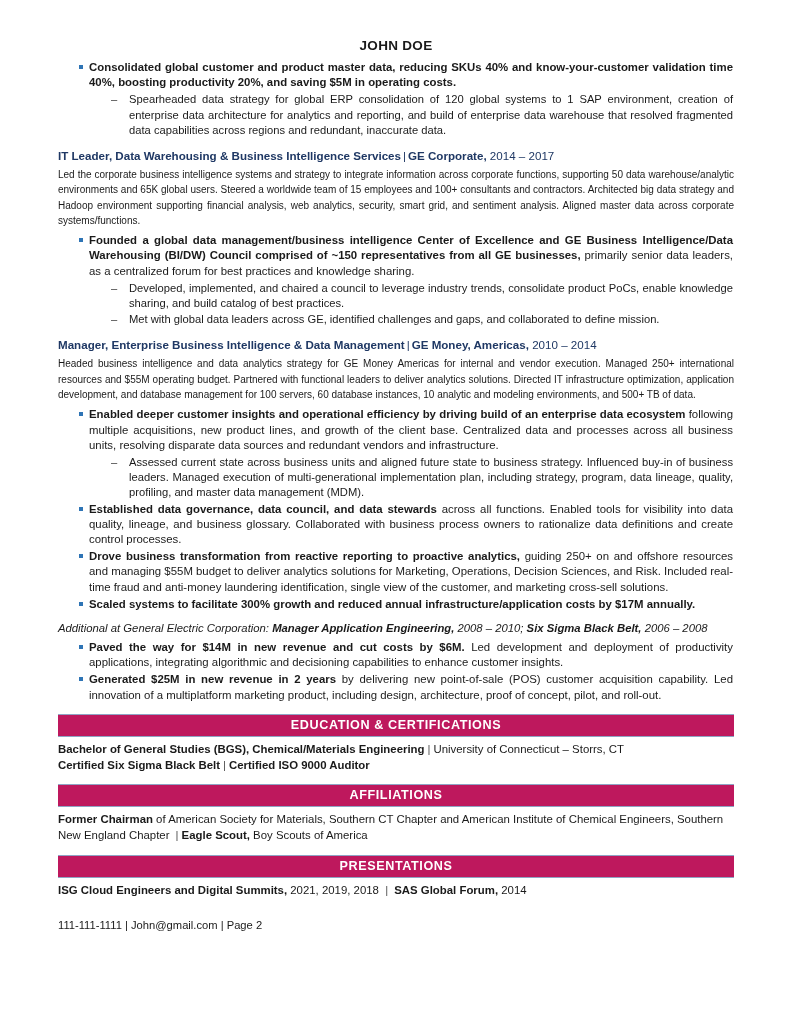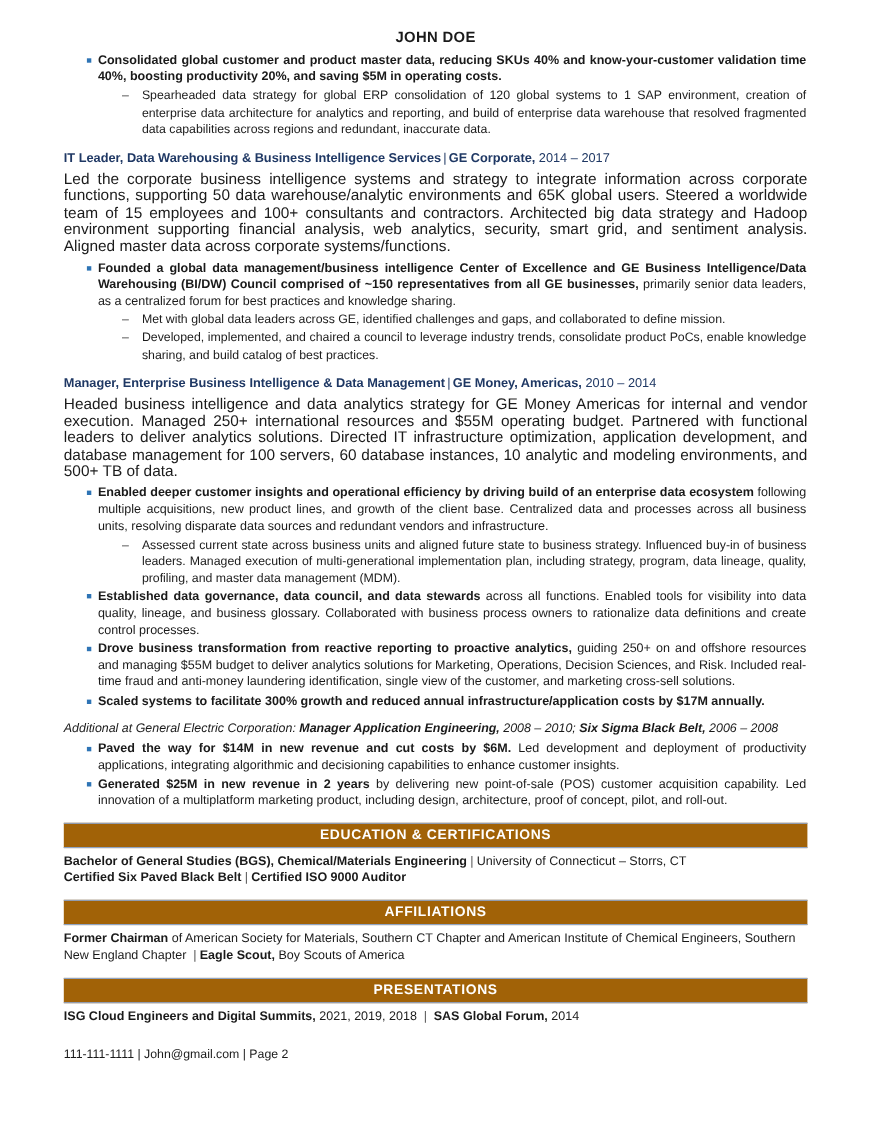--- a/index.html
+++ b/index.html
@@ -15,21 +15,21 @@
     position: relative;
     width: 791px;
     height: 1024px;
     background: #ffffff;
     box-sizing: border-box;
     overflow: hidden;
   }
   .content {
     position: absolute;
     left: 58px;
-    top: 26px;
+    top: 38px;
     width: 676px;
   }
 
   .doc-title {
     text-align: center;
     font-size: 13.5px;
     font-weight: bold;
     letter-spacing: 0.3px;
     color: #1a1a1a;
     margin: 0 0 7px 0;
@@ -85,39 +85,39 @@
     color: #1f3864;
     margin: 10px 0 4px 0;
     font-weight: normal;
   }
   .job-head .role { font-weight: bold; text-align: center; }
   .job-head .pipe { font-weight: normal; color: #1f3864; padding: 0 2px; }
   .job-head .org { font-weight: bold; }
   .job-head .dates { font-weight: normal; }
 
   .job-body {
-    font-size: 14px;
+    font-size: 10px;
     line-height: 15.3px;
     text-align: justify;
     color: #1a1a1a;
     margin: 0 0 5px 0;
   }
 
   .additional-line {
     font-size: 11.3px;
     line-height: 15px;
     font-style: italic;
     color: #1a1a1a;
     margin: 9px 0 4px 0;
   }
   .additional-line b { font-weight: bold; font-style: italic; }
 
   
   .banner {
-    background: #a16207;
+    background: #be185d;
     color: #ffffff;
     text-align: center;
     font-size: 12.6px;
     font-weight: bold;
     letter-spacing: 0.6px;
     padding: 3px 0 4px 0;
     margin: 11px 0 5px 0;
     border-top: 1px solid #8fa4c4;
     border-bottom: 1px solid #8fa4c4;
   }
@@ -155,24 +155,24 @@
 
     <div class="job-head">
       <span class="role">IT Leader, Data Warehousing &amp; Business Intelligence Services</span><span class="pipe">|</span><span class="org">GE Corporate,</span> <span class="dates">2014 – 2017</span>
     </div>
     <div class="job-body">Led the corporate business intelligence systems and strategy to integrate information across corporate functions, supporting 50 data warehouse/analytic environments and 65K global users. Steered a worldwide team of 15 employees and 100+ consultants and contractors. Architected big data strategy and Hadoop environment supporting financial analysis, web analytics, security, smart grid, and sentiment analysis. Aligned master data across corporate systems/functions.</div>
     <ul class="blist">
       <li class="b1">
         <b>Founded a global data management/business intelligence Center of Excellence and GE Business Intelligence/Data Warehousing (BI/DW) Council comprised of ~150 representatives from all GE businesses,</b><span> primarily senior data leaders, as a  centralized forum for best practices and knowledge sharing.</span>
       </li>
       <li class="b2">
+        <span>Developed, implemented, and chaired a council to leverage industry trends, consolidate product PoCs, enable knowledge sharing, and build catalog of best practices.</span>
+      </li>
+      <li class="b2">
         <span>Met with global data leaders across GE, identified challenges and gaps, and collaborated to define mission.</span>
-      </li>
-      <li class="b2">
-        <span>Developed, implemented, and chaired a council to leverage industry trends, consolidate product PoCs, enable knowledge sharing, and build catalog of best practices.</span>
       </li>
     </ul>
 
     <div class="job-head">
       <span class="role">Manager, Enterprise Business Intelligence &amp; Data Management</span><span class="pipe">|</span><span class="org">GE Money, Americas,</span> <span class="dates">2010 – 2014</span>
     </div>
     <div class="job-body">Headed business intelligence and data analytics strategy for GE Money Americas for internal and vendor execution. Managed 250+ international resources and $55M operating budget. Partnered with functional leaders to deliver analytics solutions. Directed IT infrastructure optimization, application development, and database management for 100 servers, 60 database instances, 10 analytic and modeling environments, and 500+ TB of data.</div>
     <ul class="blist">
       <li class="b1">
         <b>Enabled deeper customer insights and operational efficiency by driving build of an enterprise data ecosystem</b><span> following multiple acquisitions, new product lines, and growth of the client base. Centralized data and processes across all business units, resolving disparate data sources and redundant vendors and infrastructure.</span>
@@ -201,21 +201,21 @@
       <li class="b1">
         <b>Generated $25M in new revenue in 2 years</b><span> by delivering new point-of-sale (POS) customer acquisition capability. Led innovation of a multiplatform marketing product, including design, architecture, proof of concept, pilot, and roll-out.</span>
       </li>
     </ul>
 
     <div class="banner">EDUCATION &amp; CERTIFICATIONS</div>
     <div class="section-line">
       <b>Bachelor of General Studies (BGS), Chemical/Materials Engineering</b><span class="sep">|</span><span>University of Connecticut – Storrs, CT</span>
     </div>
     <div class="section-line">
-      <b>Certified Six Paved Black Belt</b><span class="sep">|</span><b>Certified ISO 9000 Auditor</b>
+      <b>Certified Six Sigma Black Belt</b><span class="sep">|</span><b>Certified ISO 9000 Auditor</b>
     </div>
 
     <div class="banner">AFFILIATIONS</div>
     <div class="section-line">
       <b>Former Chairman</b><span> of American Society for Materials, Southern CT Chapter and American Institute of Chemical Engineers, Southern New England Chapter </span><span class="sep">|</span><b>Eagle Scout,</b><span> Boy Scouts of America</span>
     </div>
 
     <div class="banner">PRESENTATIONS</div>
     <div class="section-line">
       <b>ISG Cloud Engineers and Digital Summits,</b><span> 2021, 2019, 2018 </span><span class="sep">|</span><b> SAS Global Forum,</b><span> 2014</span>

